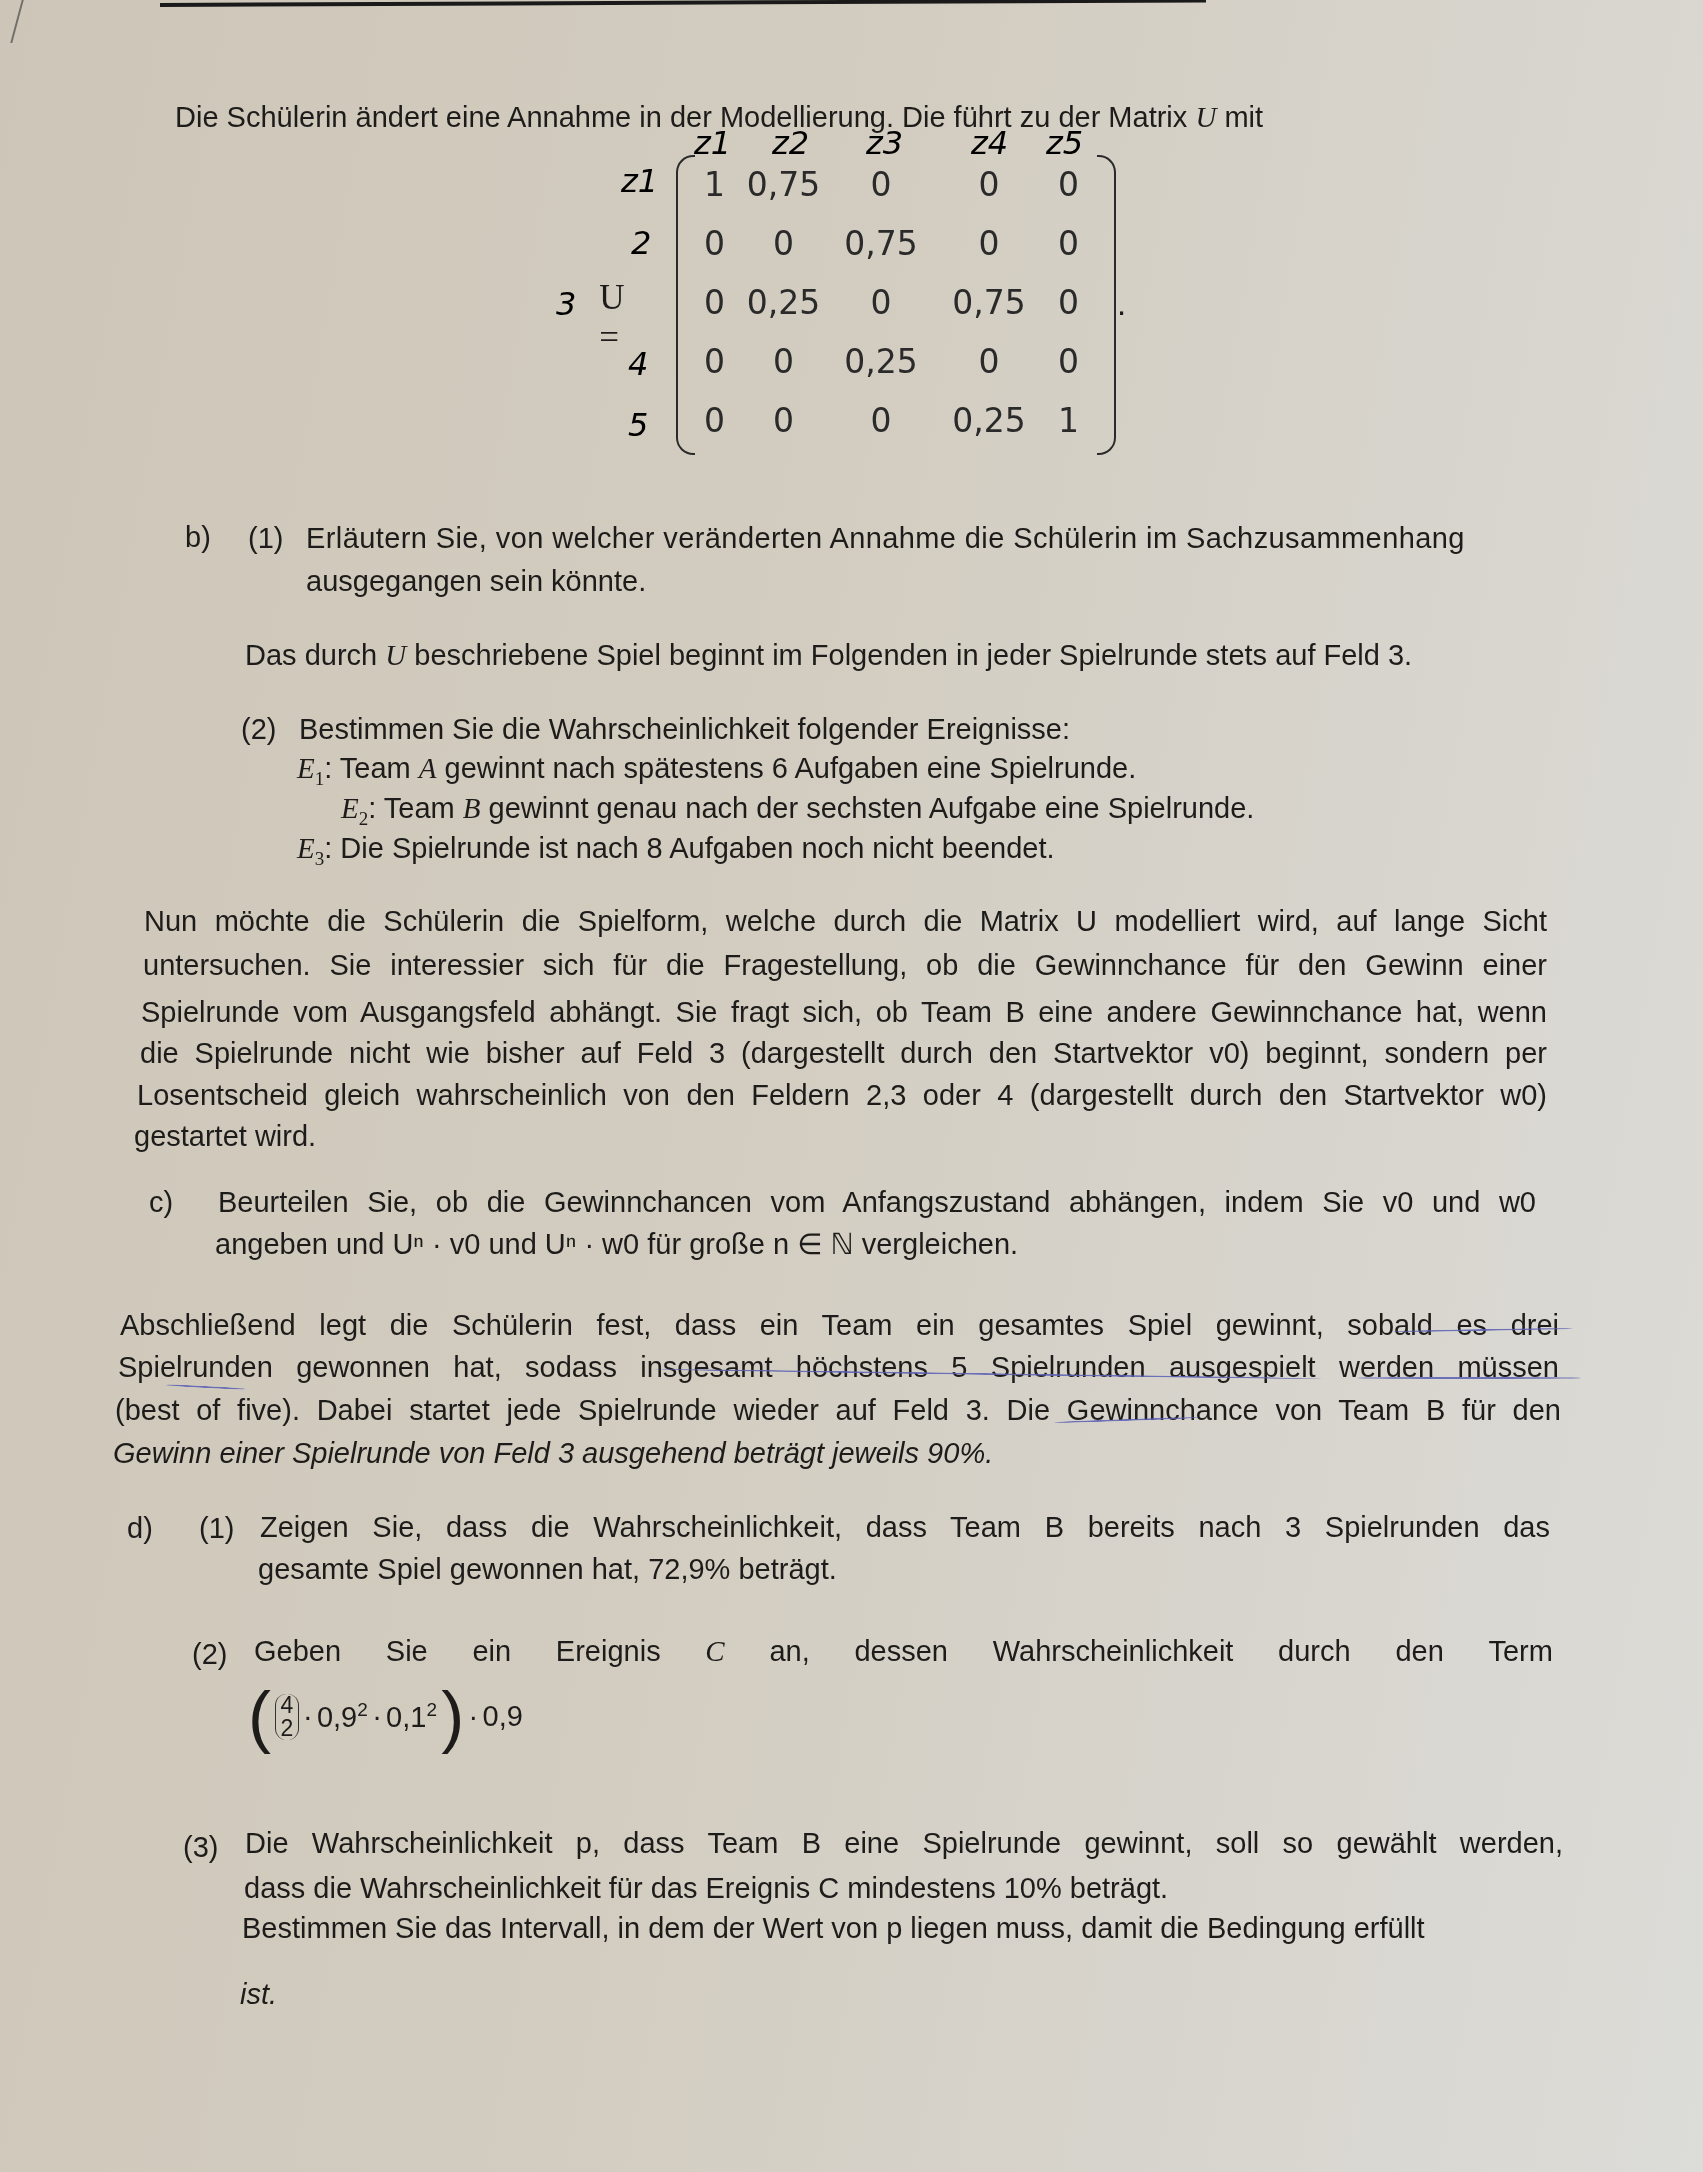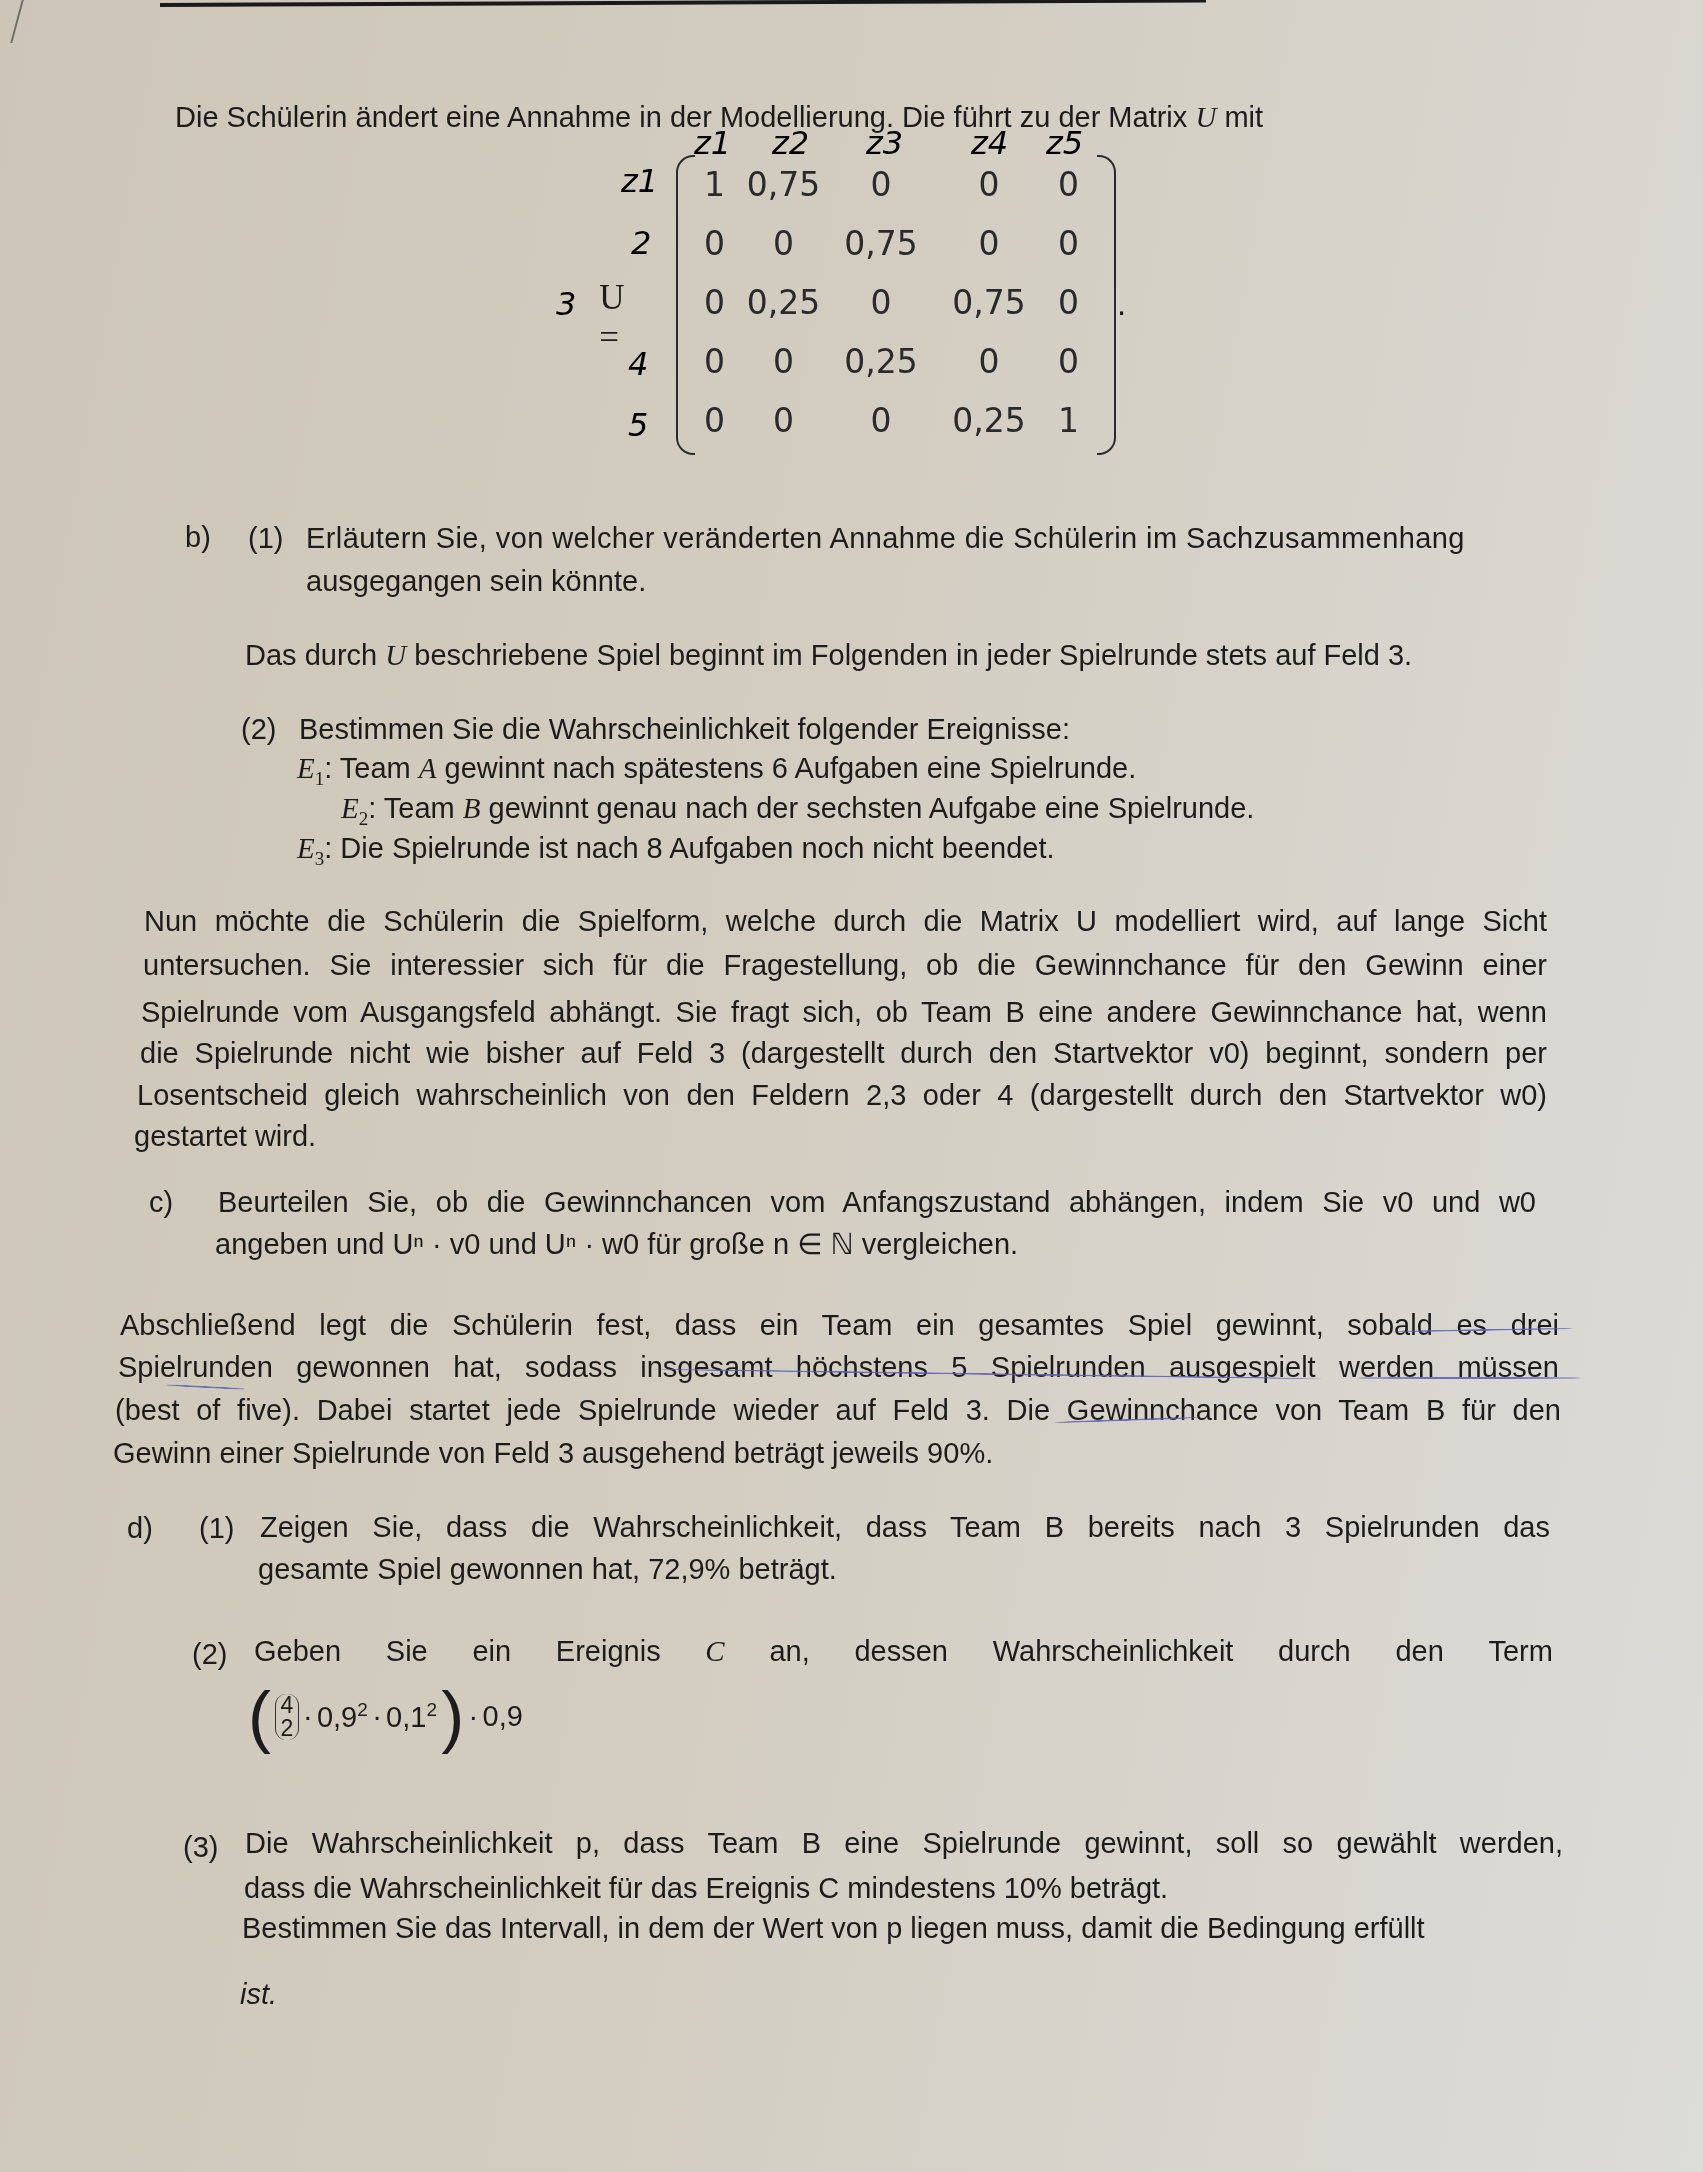--- a/index.html
+++ b/index.html
@@ -140,21 +140,21 @@
 </div>
 
 <div class="txt" style="left:149px; top:1185px;">c)</div>
 <div class="txt" style="left:218px; top:1185px; width:1318px; text-align:justify; text-align-last:justify;">Beurteilen Sie, ob die Gewinnchancen vom Anfangszustand abhängen, indem Sie v0 und w0</div>
 <div class="txt" style="left:215px; top:1227px;">angeben und Uⁿ · v0 und Uⁿ · w0 für große n ∈ ℕ vergleichen.</div>
 
 <div>
   <div class="txt" style="left:120px; top:1308px; width:1439px; text-align:justify; text-align-last:justify;">Abschließend legt die Schülerin fest, dass ein Team ein gesamtes Spiel gewinnt, sobald es drei</div>
   <div class="txt" style="left:118px; top:1350px; width:1441px; text-align:justify; text-align-last:justify;">Spielrunden gewonnen hat, sodass insgesamt höchstens 5 Spielrunden ausgespielt werden müssen</div>
   <div class="txt" style="left:115px; top:1393px; width:1446px; text-align:justify; text-align-last:justify;">(best of five). Dabei startet jede Spielrunde wieder auf Feld 3. Die Gewinnchance von Team B für den</div>
-  <div class="txt" style="left:113px; top:1436px;">Gewinn einer Spielrunde von Feld 3 ausgehend beträgt jeweils 90%.</div>
+  <div class="txt" style="left:113px; top:1436px;font-style:italic;">Gewinn einer Spielrunde von Feld 3 ausgehend beträgt jeweils 90%.</div>
 </div>
 
 <div class="ul" style="left:1393px; top:1329px; width:180px; transform:rotate(-1deg);"></div>
 <div class="ul" style="left:653px; top:1373px; width:671px; transform:rotate(0.8deg);"></div>
 <div class="ul" style="left:1357px; top:1377px; width:224px;"></div>
 <div class="ul" style="left:166px; top:1386px; width:79px; transform:rotate(3deg);"></div>
 <div class="ul" style="left:1054px; top:1419px; width:144px; transform:rotate(-2deg);"></div>
 
 <div class="txt" style="left:127px; top:1511px;">d)</div>
 <div class="txt" style="left:199px; top:1511px;">(1)</div>

